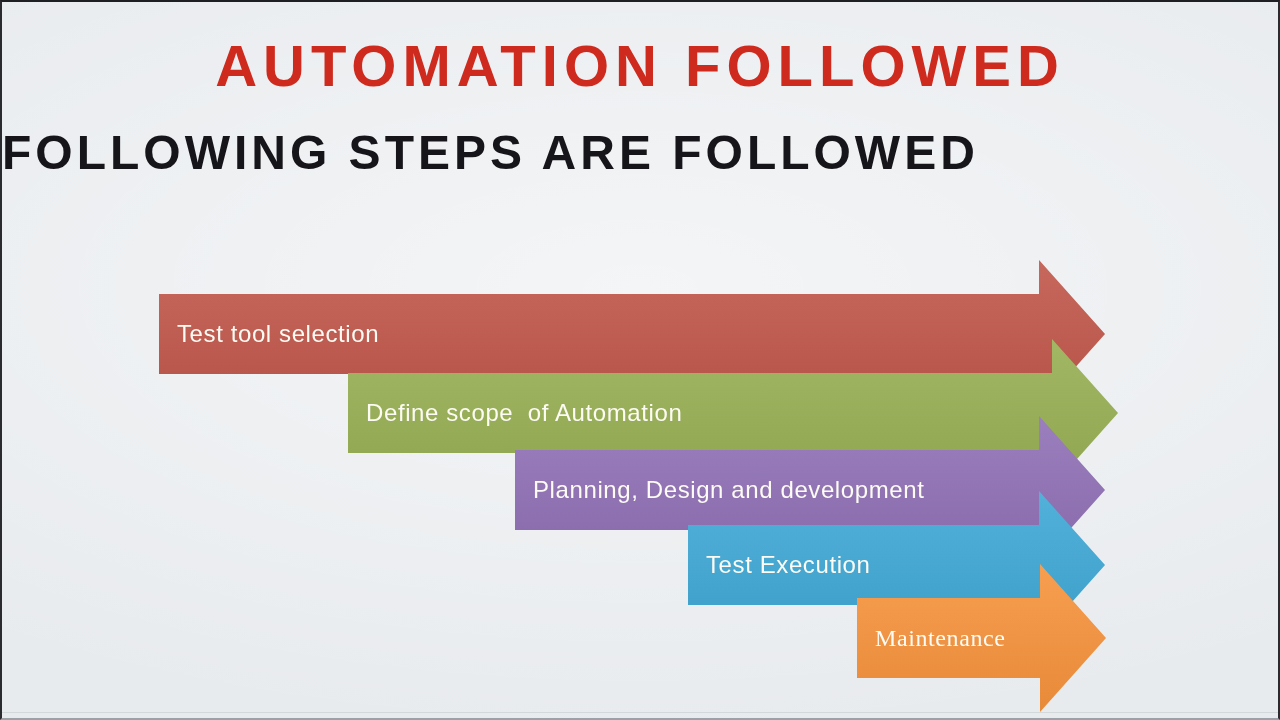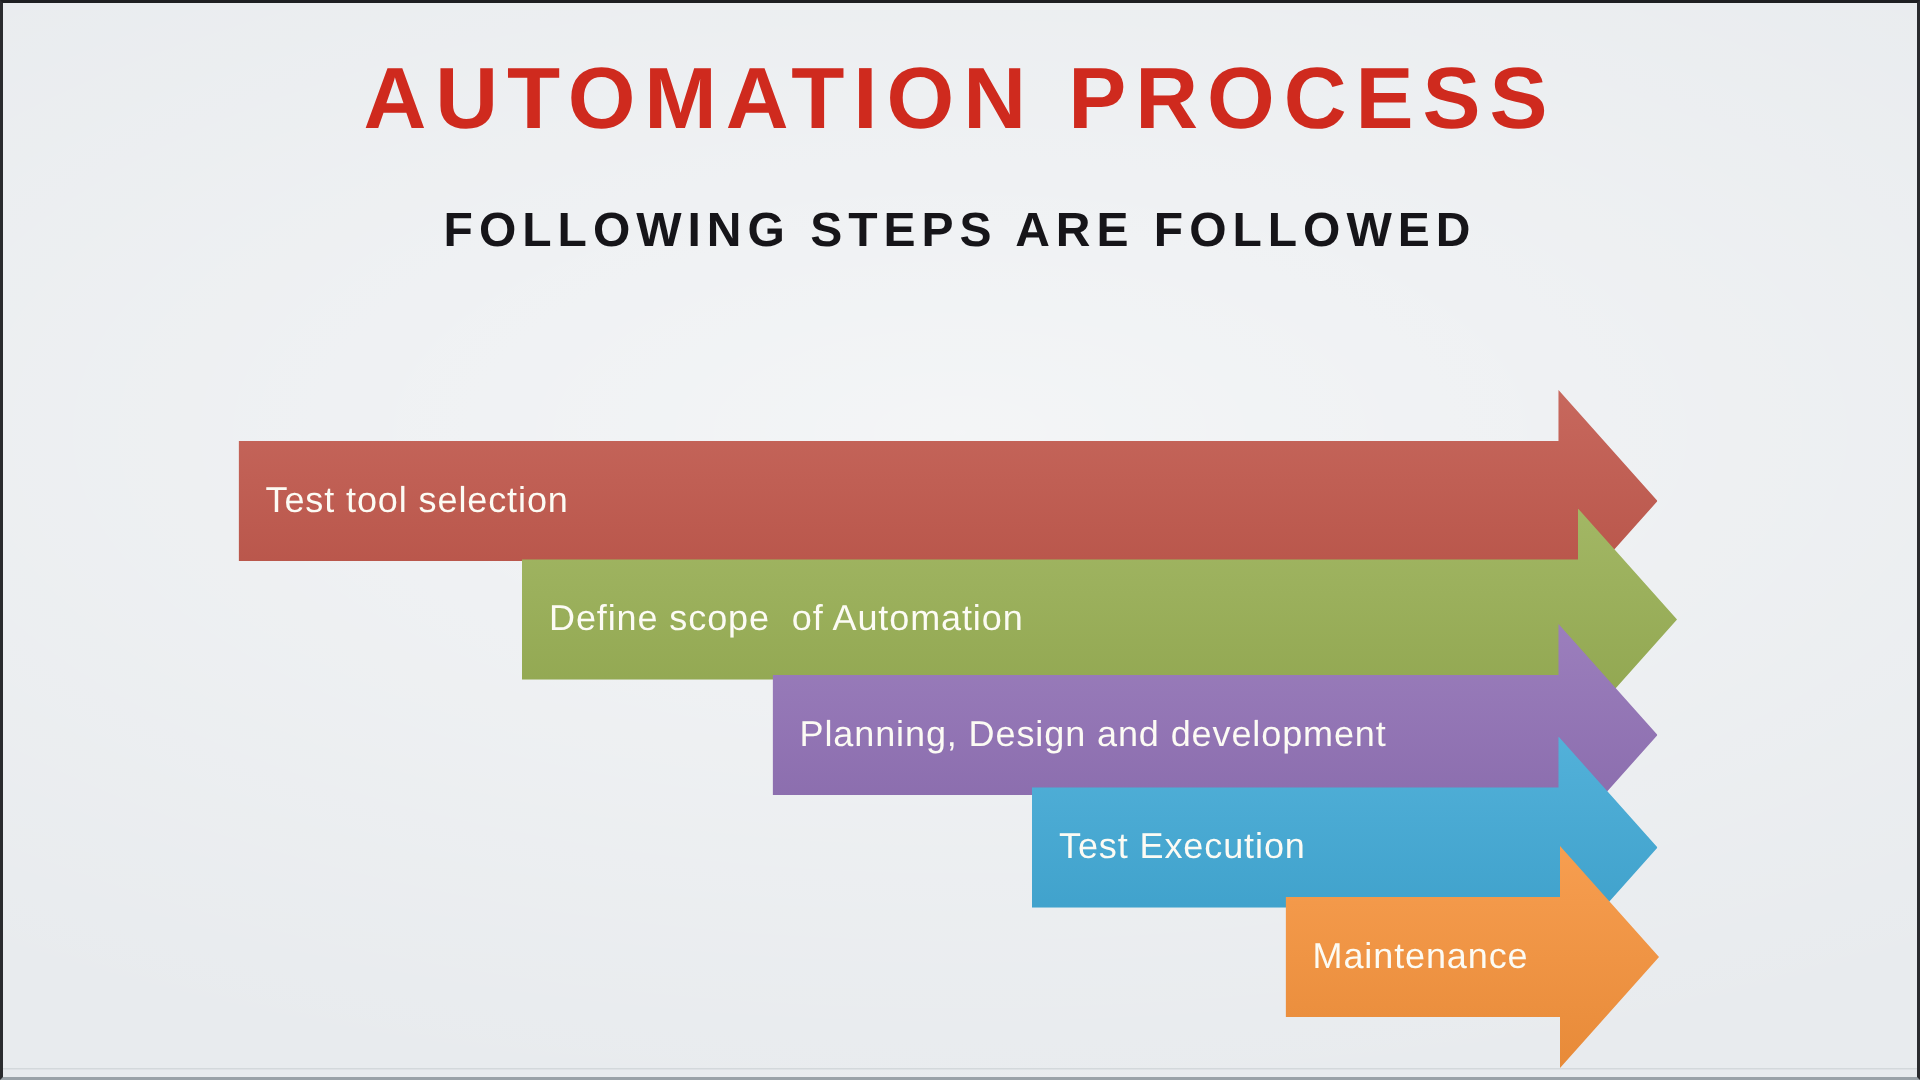--- a/index.html
+++ b/index.html
@@ -39,23 +39,22 @@
     letter-spacing: 6px;
     color: #CF2A1E;
     font-family: "Liberation Sans", sans-serif;
   }
 
   .subtitle {
     position: absolute;
     top: 122px;
     left: 0;
     width: 100%;
-    text-align: center;
     color: #161519;
-    font-size: 32px;
+    font-size: 48px;
     font-weight: 700;
     letter-spacing: 4px;
     line-height: 58px;
     font-family: "Liberation Sans", sans-serif;
   }
 
   
   .arrow {
     position: absolute;
     height: 148px;
@@ -87,21 +86,21 @@
   .arrow-2 { left: 346px; top: 337px; width: 770px; z-index: 2; }
   .arrow-3 { left: 513px; top: 414px; width: 590px; z-index: 3; }
   .arrow-4 { left: 686px; top: 489px; width: 417px; z-index: 4; }
   .arrow-5 { left: 855px; top: 562px; width: 249px; z-index: 5; }
 </style>
 </head>
 <body>
 
 <div class="stage">
 
-  <div class="page-title" style="color: rgb(207, 42, 30);">AUTOMATION PROCESS</div>
+  <div class="page-title" style="color: rgb(207, 42, 30);">AUTOMATION FOLLOWED</div>
 
   <div class="subtitle" style="color: rgb(22, 21, 25);">
     <div>FOLLOWING STEPS ARE FOLLOWED</div>
   </div>
 
   <div class="arrow arrow-1" style="background-color: rgb(193, 87, 75);">
     <span class="arrow-label">Test tool selection</span>
   </div>
 
   <div class="arrow arrow-2" style="background-color: rgb(152, 175, 83);">
@@ -109,17 +108,17 @@
   </div>
 
   <div class="arrow arrow-4" style="background-color: rgb(63, 168, 213);">
     <span class="arrow-label">Test Execution</span>
   </div>
 
   <div class="arrow arrow-3" style="background-color: rgb(144, 112, 181);">
     <span class="arrow-label">Planning, Design and development</span>
   </div>
 
-  <div class="arrow arrow-5" style="background-color: rgb(246, 147, 60);">
+  <div class="arrow arrow-5" style="background-color: rgb(246, 147, 60); font-family: Liberation Serif, serif;">
     <span class="arrow-label">Maintenance</span>
   </div>
 
 </div>
 
 </body></html>

